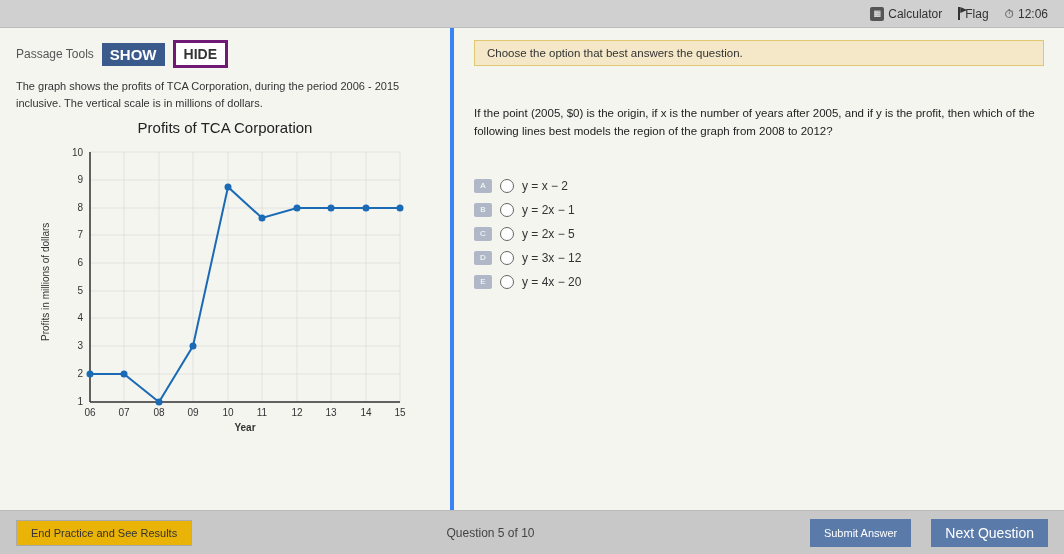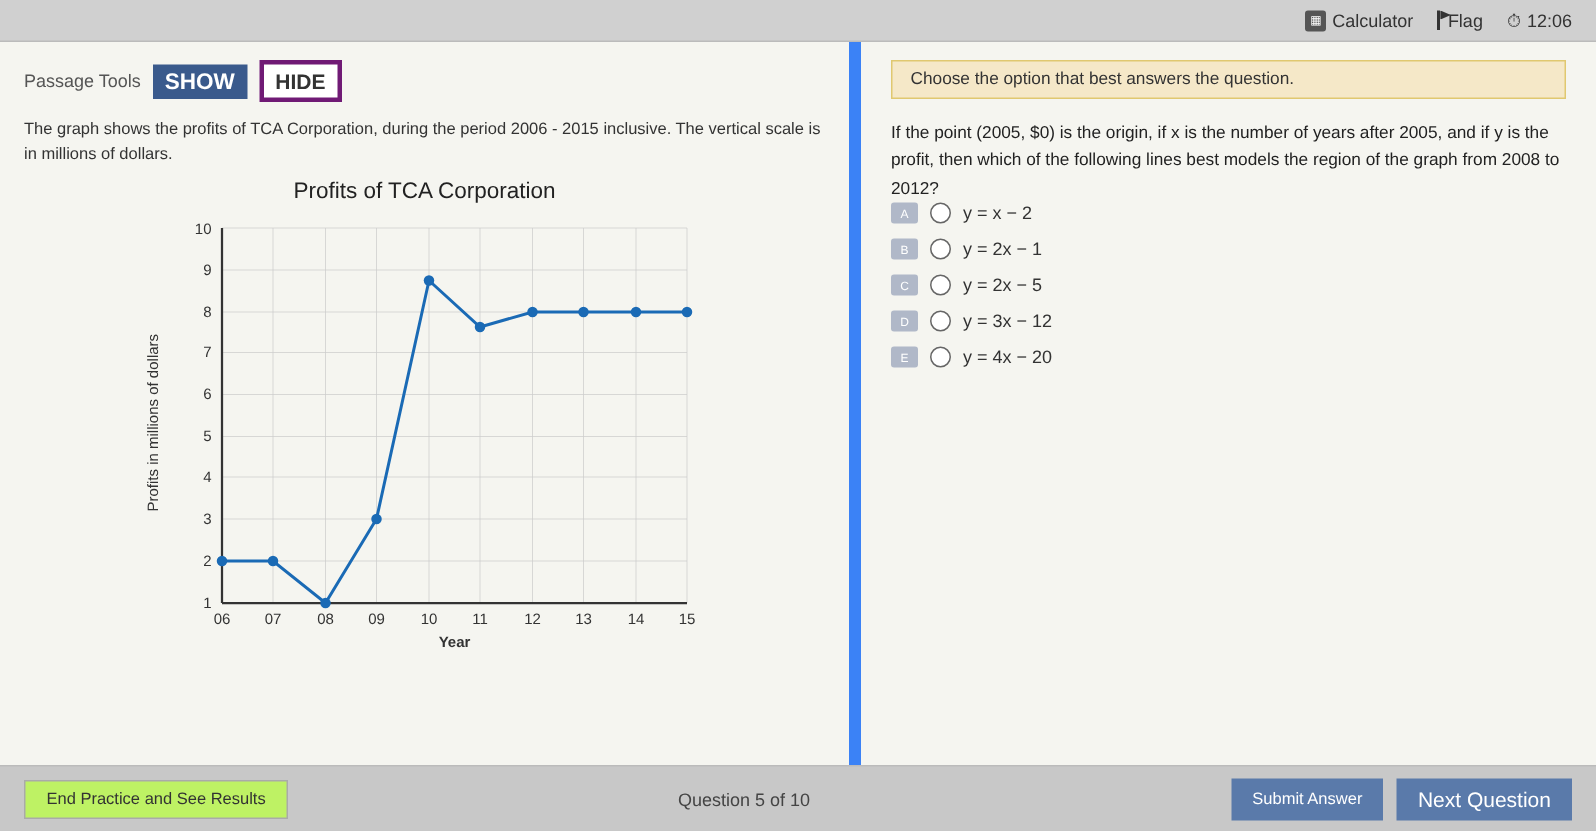--- a/index.html
+++ b/index.html
@@ -45,21 +45,21 @@
 
     
     .main-content {
       flex: 1;
       display: flex;
       background: #d8d8d8;
     }
 
     
     .left-panel {
-      width: 566px;
+      width: 450px;
       background: #f5f5f0;
       padding: 12px 16px;
       display: flex;
       flex-direction: column;
     }
 
     .passage-tools-bar {
       display: flex;
       align-items: center;
       gap: 8px;
@@ -137,38 +137,40 @@
     svg.chart-svg {
       position: absolute;
       top: 0; left: 0;
     }
 
     
     .right-panel {
       flex: 1;
       background: #f5f5f0;
       padding: 12px 20px;
-      border-left: 8px solid #3b82f6;
+      border-left: 4px solid #3b82f6;
       display: flex;
       flex-direction: column;
+      gap: 24px;
     }
 
     .instruction-box {
       background: #f5e8c8;
       border: 1px solid #e0c870;
       padding: 6px 12px;
       font-size: 11.5px;
       color: #333;
       margin-bottom: 14px;
     }
 
     .question-text {
       font-size: 11.5px;
       color: #222;
       line-height: 1.6;
+      margin-bottom: 14px;
     }
 
     .answer-options {
       display: flex;
       flex-direction: column;
       gap: 10px;
     }
 
     .answer-option {
       display: flex;
@@ -206,36 +208,36 @@
       height: 44px;
       background: #c8c8c8;
       border-top: 1px solid #bbb;
       display: flex;
       align-items: center;
       justify-content: space-between;
       padding: 0 16px;
     }
 
     .btn-end-practice {
-      background: #bef264;
+      background: #eab308;
       border: 1px solid #aaa;
       padding: 6px 14px;
       font-size: 11px;
       cursor: pointer;
       color: #333;
     }
 
     .question-counter {
       font-size: 12px;
       color: #444;
     }
 
     .bottom-right-buttons {
       display: flex;
-      gap: 9px;
+      gap: 20px;
       margin-left: 21px;
     }
 
     .btn-submit {
       background: #5a7aaa;
       color: white;
       border: none;
       padding: 6px 14px;
       font-size: 11px;
       cursor: pointer;

